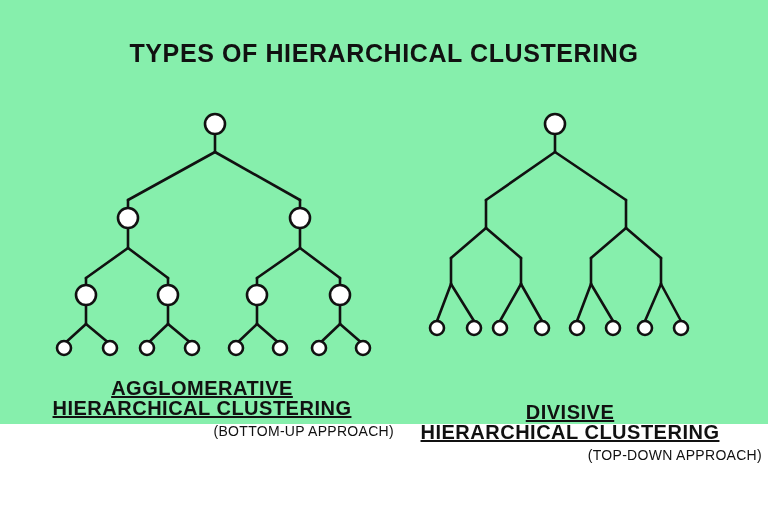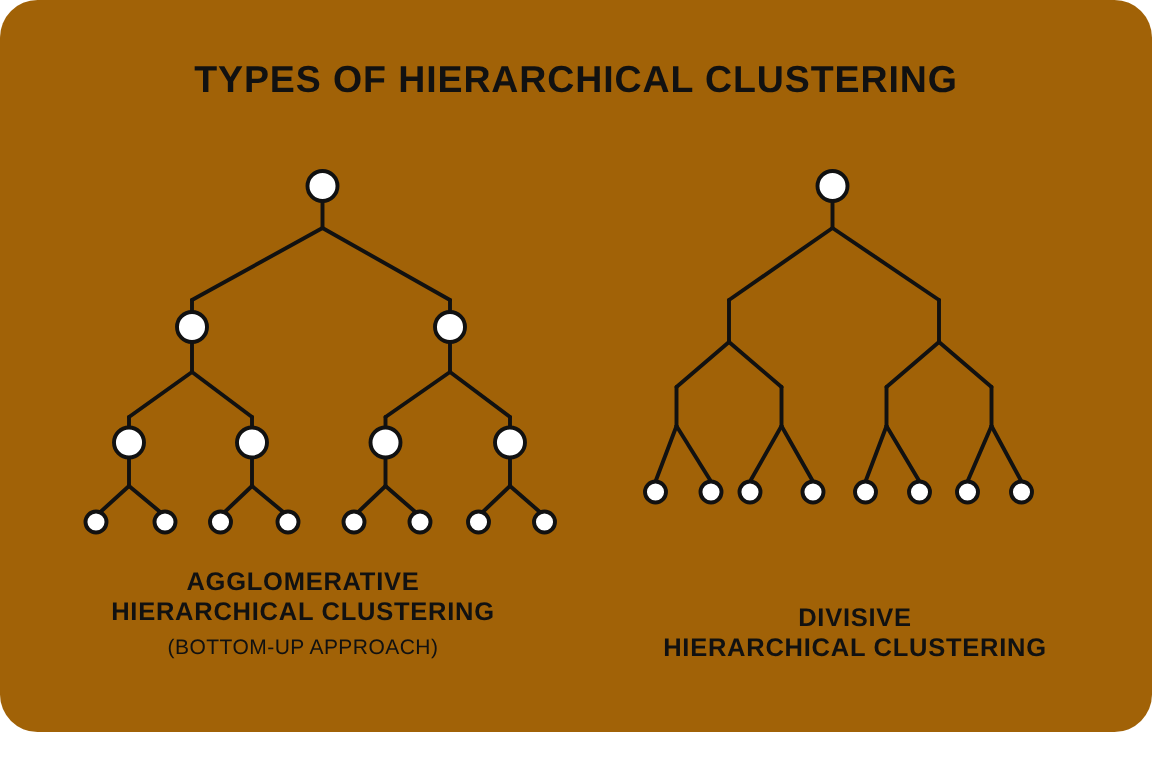--- a/index.html
+++ b/index.html
@@ -15,23 +15,22 @@
     overflow: hidden;
     font-family: "Liberation Sans", sans-serif;
     color: #111111;
     -webkit-font-smoothing: antialiased;
   }
 
   #infographic {
     position: absolute;
     inset: 0;
     width: 768px;
-    height: 488px;
-    background: #a16207;
-    border-radius: 25px;
+    height: 424px;
+    background: #86efac;
   }
 
   
   .title {
     position: absolute;
     top: 40px;
     left: 0;
     width: 768px;
     text-align: center;
     font-size: 25px;
@@ -74,35 +73,37 @@
     position: absolute;
     top: 378px;
     width: 384px;
     text-align: center;
   }
   .caption.left  { left: 10px; }
   .caption.right { left: 378px; margin-top: 24px; }
 
   .caption .cap-line1,
   .caption .cap-line2 {
-    font-size: 17px;
+    font-size: 20px;
     font-weight: 700;
     letter-spacing: 0.5px;
     line-height: 20px;
     color: #111111;
     display: block;
+    text-decoration: underline;
   }
   .caption .cap-line3 {
     font-size: 14px;
     font-weight: 400;
     letter-spacing: 0.3px;
     line-height: 22px;
     color: #111111;
     display: block;
     margin-top: 2px;
+    text-align: right;
   }
 </style>
 </head>
 <body>
 
 <div id="infographic">
 
   <div class="title">TYPES OF HIERARCHICAL CLUSTERING</div>
 
   <div class="diagram-wrap">
@@ -212,15 +213,16 @@
 
   <div class="caption left">
     <span class="cap-line1">AGGLOMERATIVE</span>
     <span class="cap-line2">HIERARCHICAL CLUSTERING</span>
     <span class="cap-line3">(BOTTOM-UP APPROACH)</span>
   </div>
 
   <div class="caption right">
     <span class="cap-line1">DIVISIVE</span>
     <span class="cap-line2">HIERARCHICAL CLUSTERING</span>
+    <span class="cap-line3">(TOP-DOWN APPROACH)</span>
   </div>
 
 </div>
 
 </body></html>

